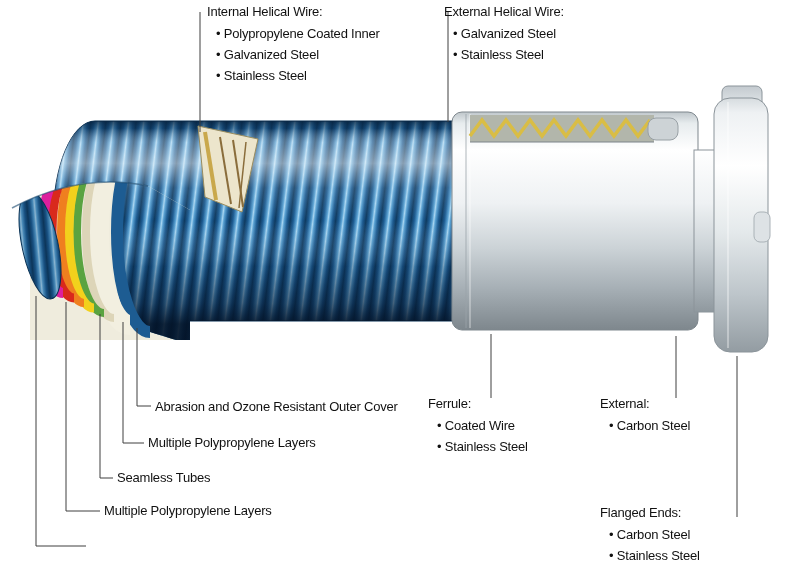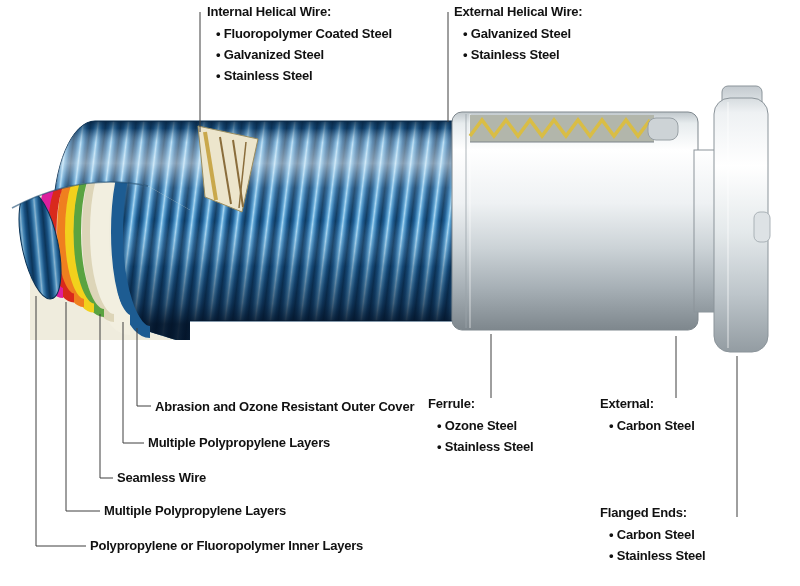--- a/index.html
+++ b/index.html
@@ -2,26 +2,26 @@
 <html><head>
 <meta charset="utf-8">
 <style>
   html,body{margin:0;padding:0}
   body{
     width:800px;height:586px;position:relative;background:#ffffff;
     font-family:"Liberation Sans",sans-serif;color:#111;overflow:hidden;
   }
   #stage{position:absolute;left:0;top:0;width:800px;height:586px}
   svg{position:absolute;left:0;top:0}
-  .callout{position:absolute;font-size:13px;font-weight:bold;letter-spacing:-0.2px;
+  .callout{position:absolute;font-size:13px;font-weight:normal;letter-spacing:-0.2px;
            line-height:17px;white-space:nowrap}
   .callout .title{margin-bottom:3px}
   .callout .item{padding-left:9px;line-height:21px}
   .callout .item::before{content:"\2022\00a0"}
-  .layer-label{position:absolute;font-size:13px;font-weight:bold;letter-spacing:-0.2px;
+  .layer-label{position:absolute;font-size:13px;font-weight:normal;letter-spacing:-0.2px;
                white-space:nowrap}
 </style>
 </head>
 <body>
 
 <div id="stage">
 
   <svg width="800" height="586" viewBox="0 0 800 586">
     <defs>
       <linearGradient id="g-ribs" gradientUnits="userSpaceOnUse" x1="0" y1="0" x2="15" y2="0" spreadMethod="repeat" gradientTransform="rotate(7)">
@@ -131,40 +131,39 @@
       <path d="M66,302  V511 H100"></path>
       <path d="M36,296  V546 H86"></path>
       <path d="M491,334 V398"></path>
       <path d="M676,336 V398"></path>
       <path d="M737,356 V517"></path>
     </g>
   </svg>
 
   <div class="callout" style="left:207px;top:3px">
     <div class="title">Internal Helical Wire:</div>
-    <div class="item">Fluoropolymer Coated Steel</div>
+    <div class="item">Polypropylene Coated Inner</div>
     <div class="item">Galvanized Steel</div>
     <div class="item">Stainless Steel</div>
   </div>
 
-  <div class="callout" style="left:454px;top:3px">
+  <div class="callout" style="left:444px;top:3px">
     <div class="title">External Helical Wire:</div>
     <div class="item">Galvanized Steel</div>
     <div class="item">Stainless Steel</div>
   </div>
 
   <div class="layer-label" style="left:155px;top:399px">Abrasion and Ozone Resistant Outer Cover</div>
   <div class="layer-label" style="left:148px;top:435px">Multiple Polypropylene Layers</div>
-  <div class="layer-label" style="left:117px;top:470px">Seamless Wire</div>
+  <div class="layer-label" style="left:117px;top:470px">Seamless Tubes</div>
   <div class="layer-label" style="left:104px;top:503px">Multiple Polypropylene Layers</div>
-  <div class="layer-label" style="left:90px;top:538px">Polypropylene  or Fluoropolymer Inner Layers</div>
 
   <div class="callout" style="left:428px;top:395px">
     <div class="title">Ferrule:</div>
-    <div class="item">Ozone Steel</div>
+    <div class="item">Coated Wire</div>
     <div class="item">Stainless Steel</div>
   </div>
 
   <div class="callout" style="left:600px;top:395px">
     <div class="title">External:</div>
     <div class="item">Carbon Steel</div>
   </div>
 
   <div class="callout" style="left:600px;top:504px">
     <div class="title">Flanged Ends:</div>

